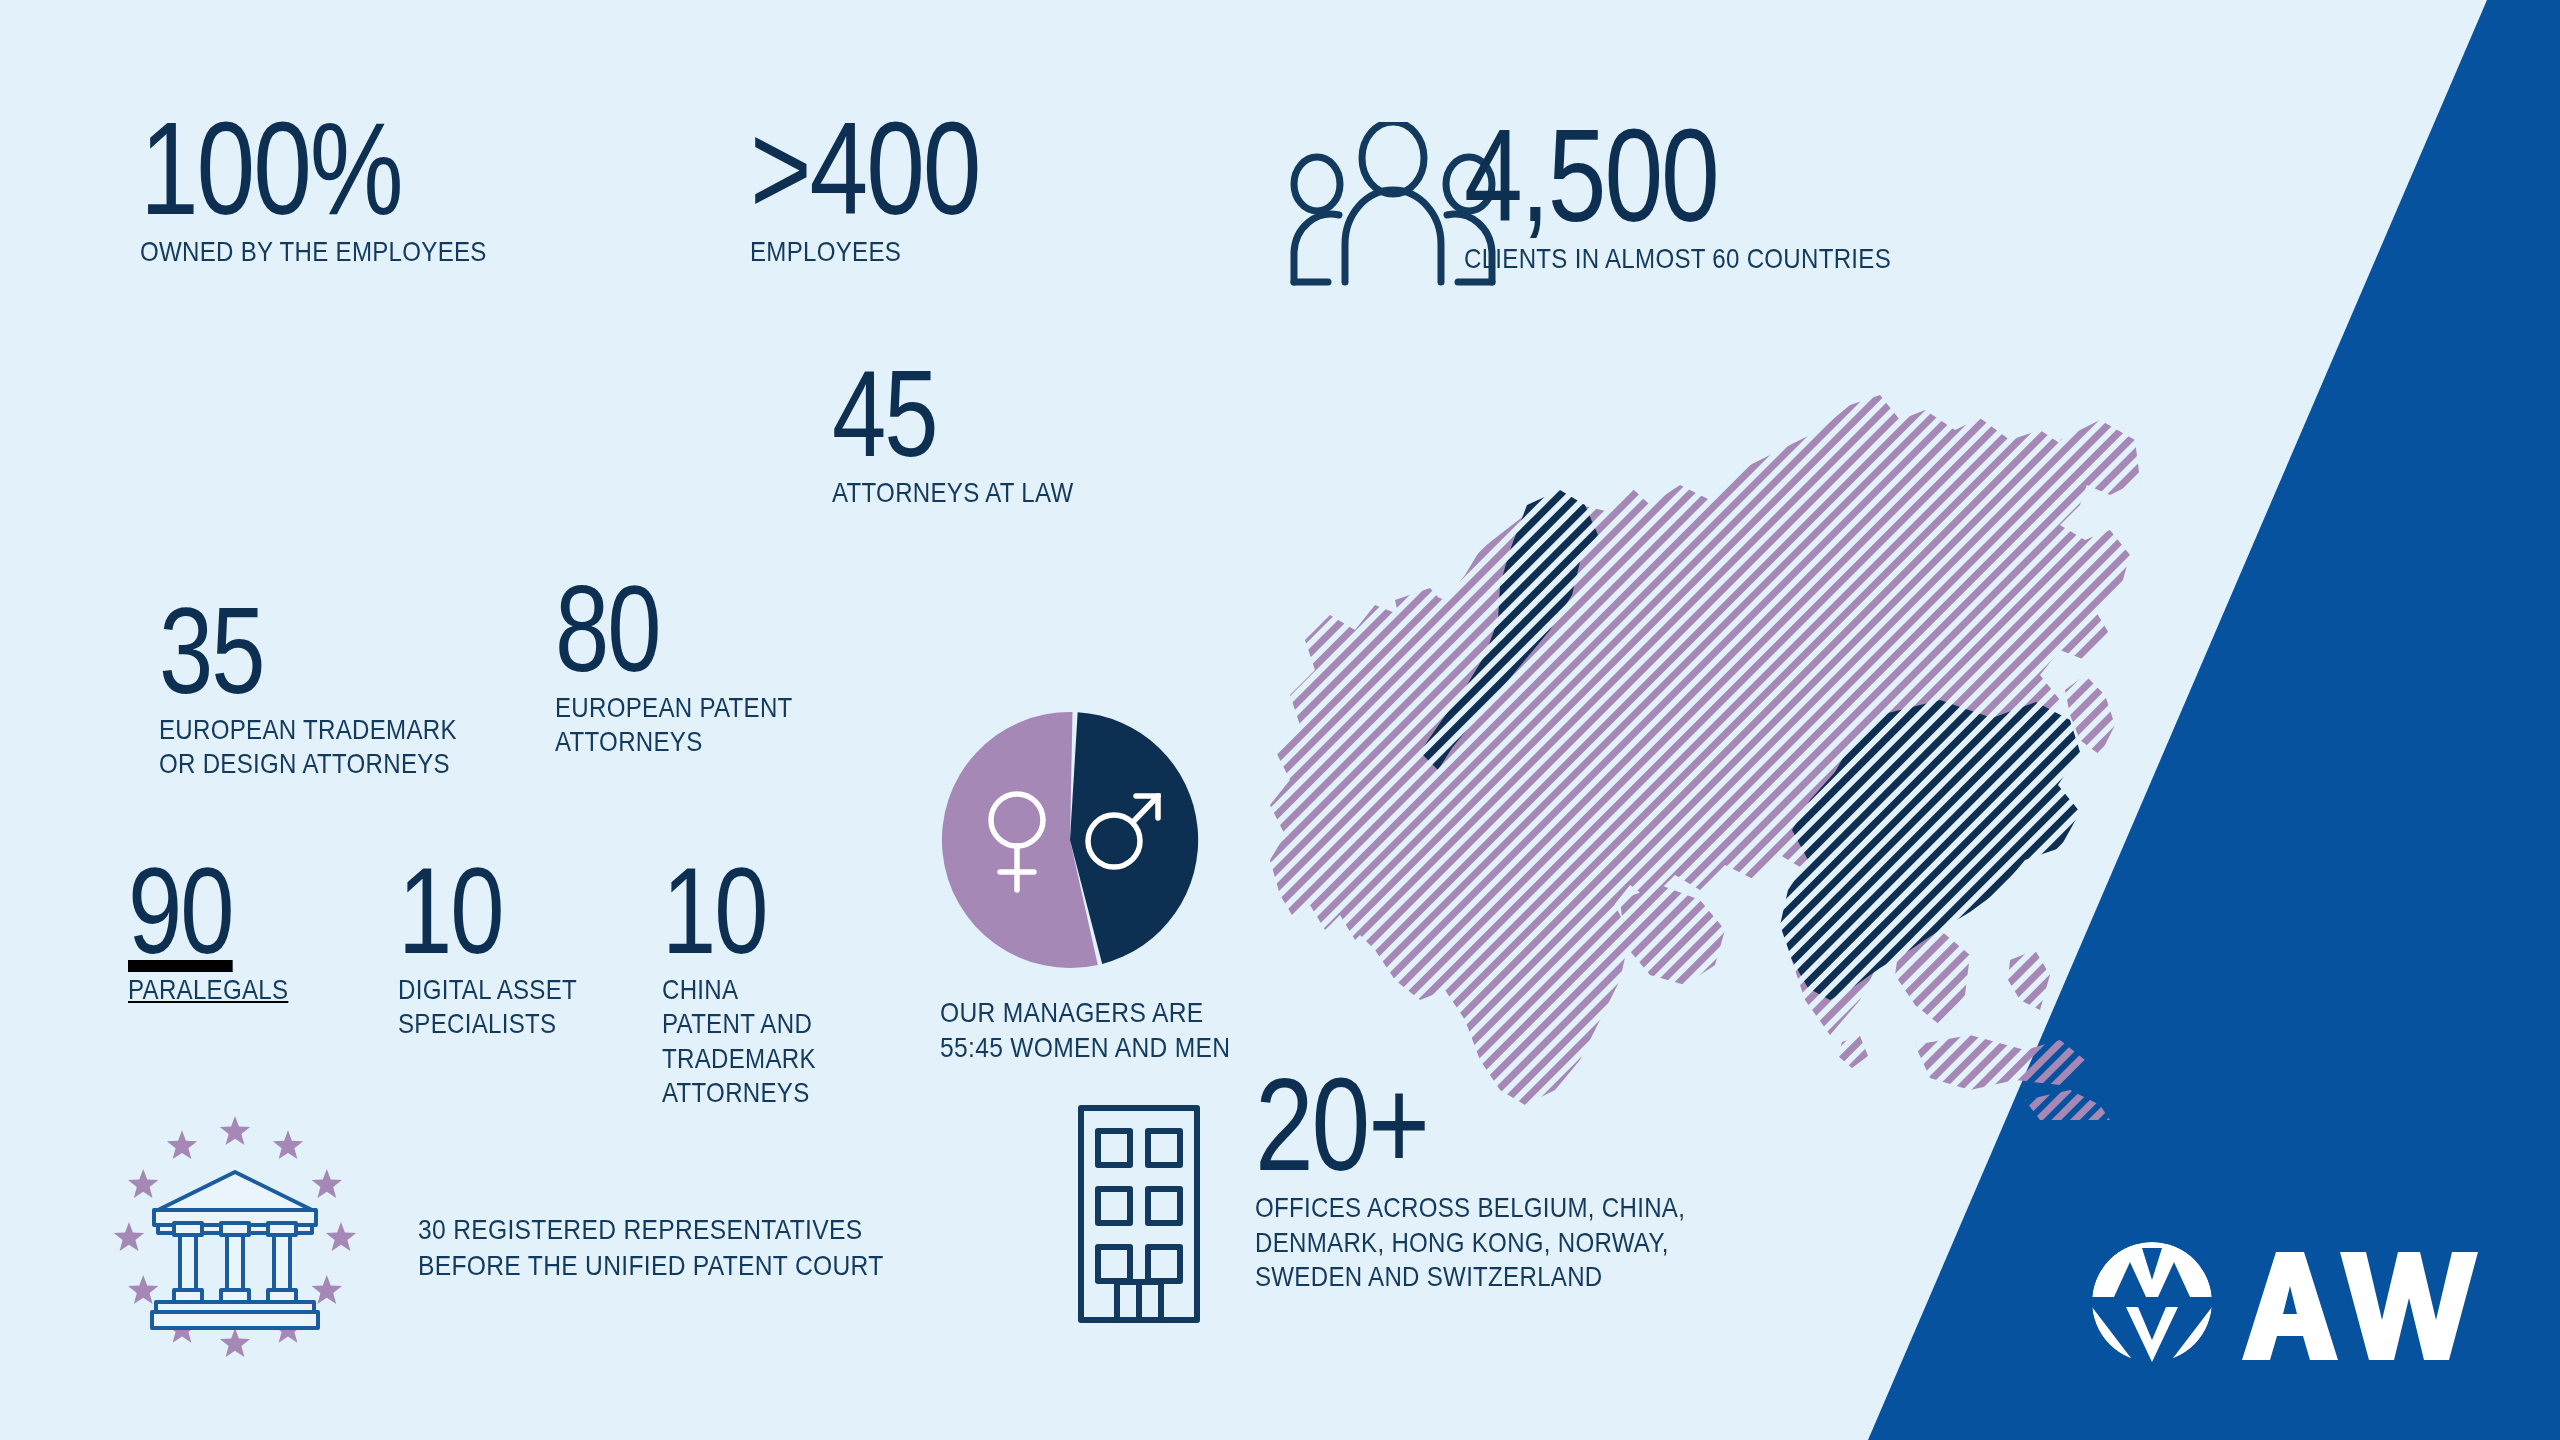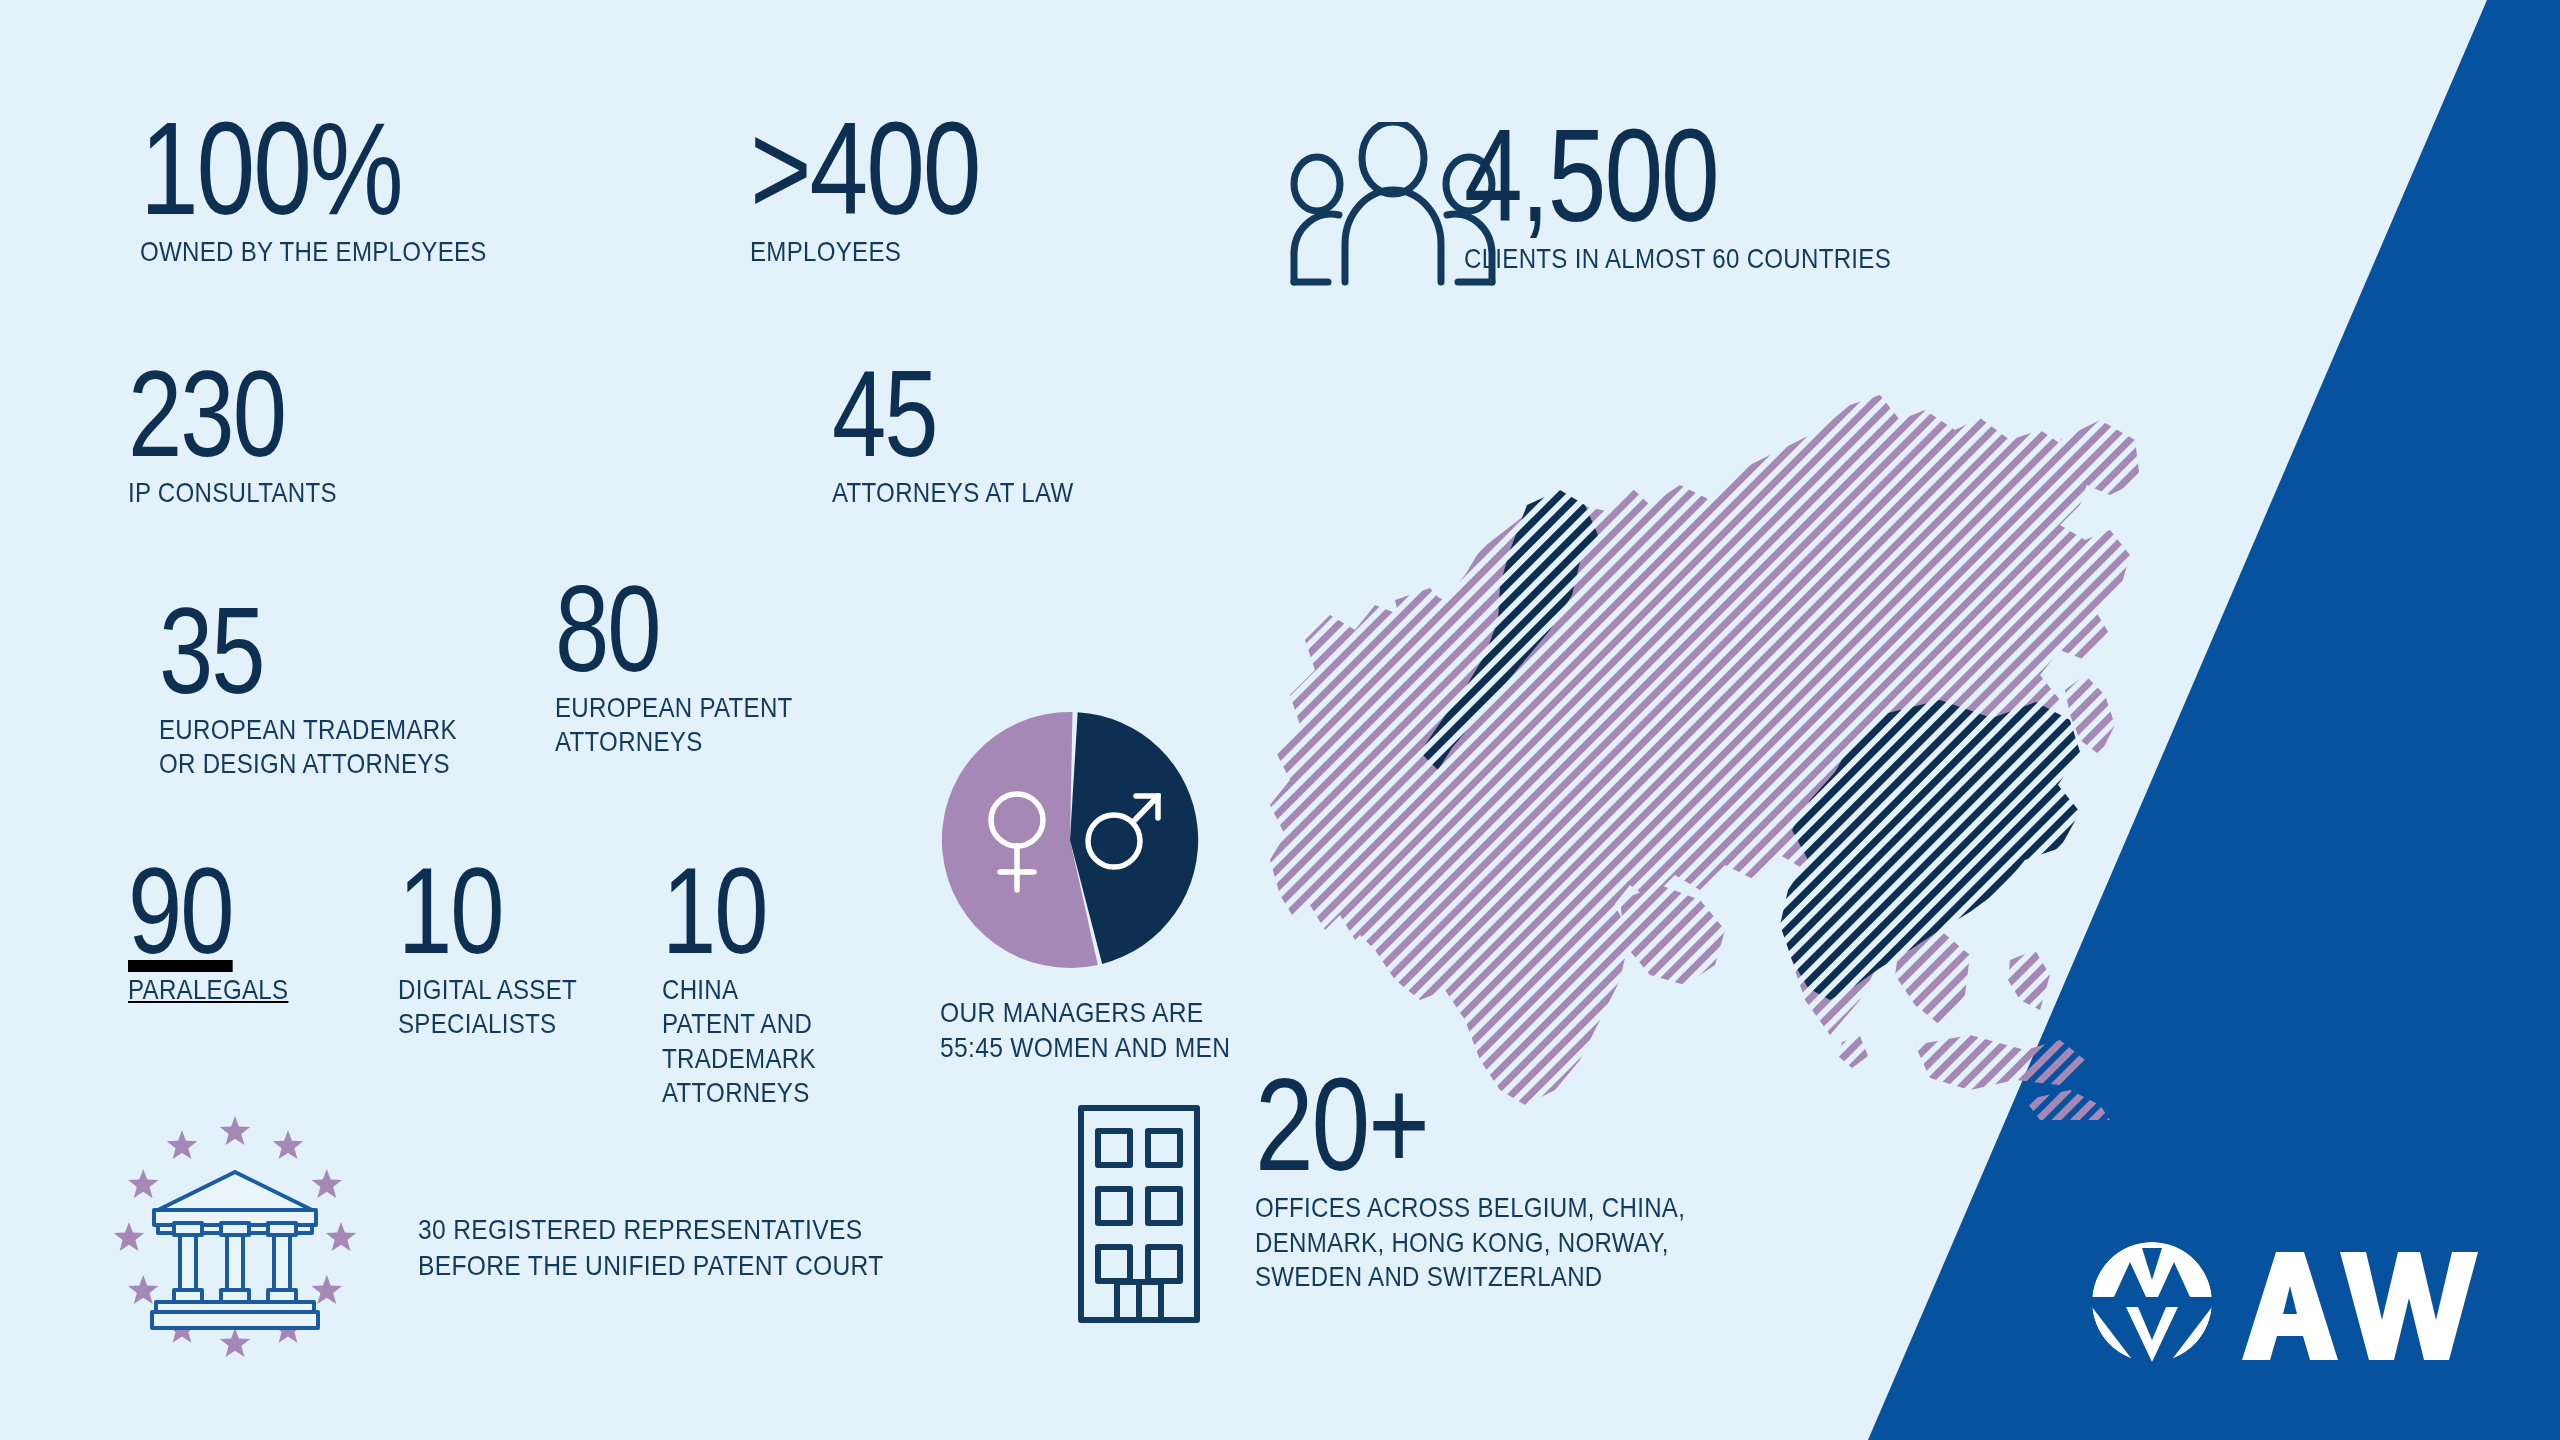--- a/index.html
+++ b/index.html
@@ -167,24 +167,20 @@
     <ellipse cx="181" cy="62" rx="23" ry="27"></ellipse>
     <path d="M204,160 v-30 a37,40 0 0 0 -45,-37"></path>
     <line x1="204" y1="160" x2="170" y2="160"></line>
   </svg>
 
   <div class="stat" style="left:1464px;top:115px;">
     <div class="num n-xl">4,500</div>
     <div class="lbl l-md">CLIENTS IN ALMOST 60 COUNTRIES</div>
   </div>
 
-  <div class="stat" style="left:128px;top:358px;">
-    <div class="num n-lg">230</div>
-    <div class="lbl l-md">IP CONSULTANTS</div>
-  </div>
 
 
   <div class="stat" style="left:832px;top:358px;">
     <div class="num n-lg">45</div>
     <div class="lbl l-md">ATTORNEYS AT LAW</div>
   </div>
 
   <div class="stat" style="left:135px;top:595px;margin-left:24px;">
     <div class="num n-lg">35</div>
     <div class="lbl l-md">EUROPEAN TRADEMARK

